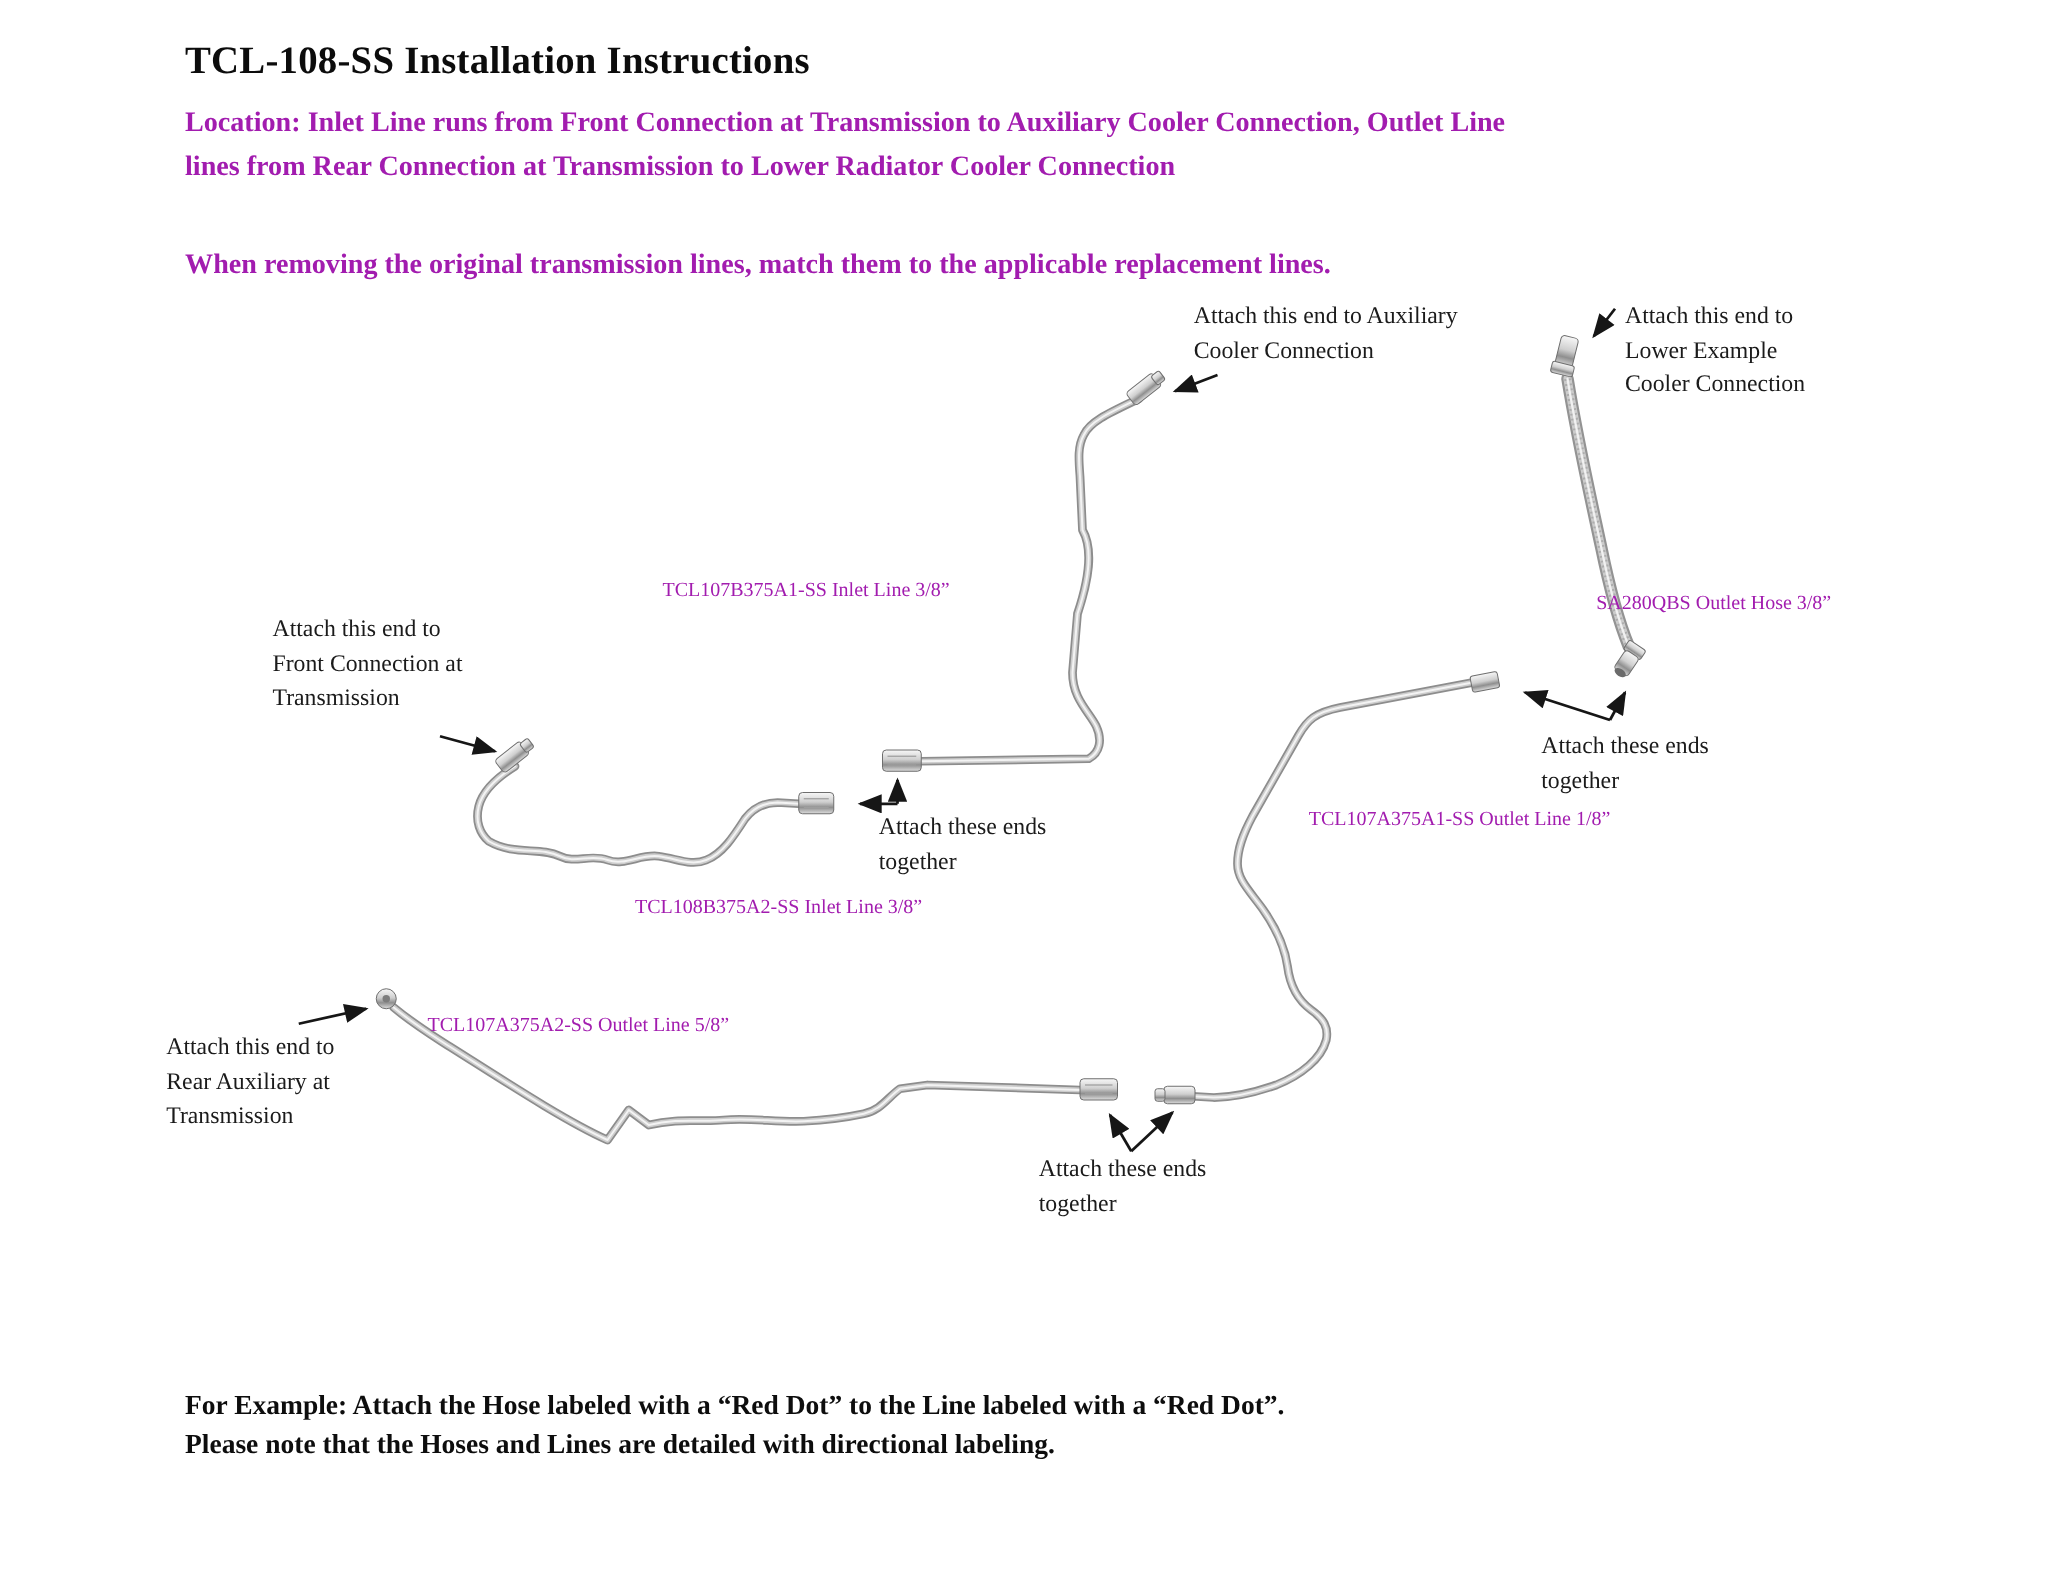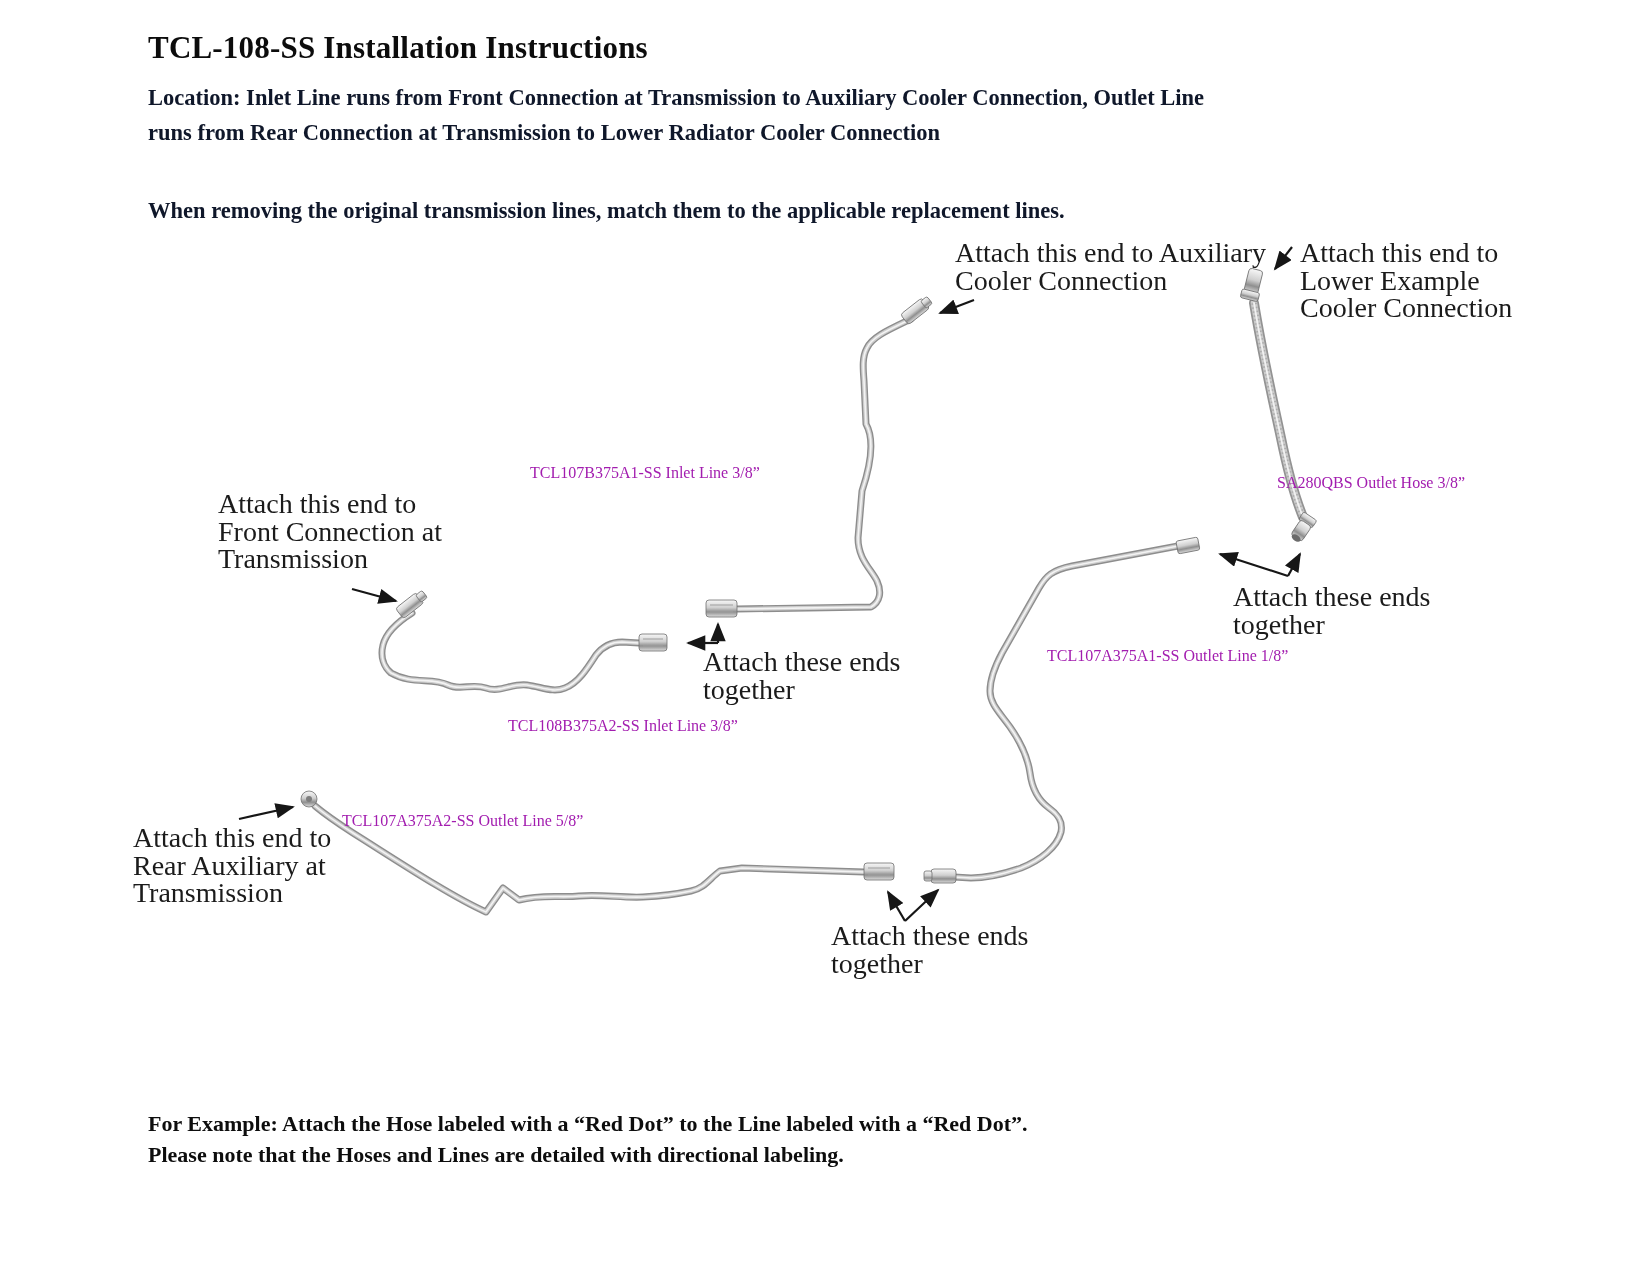--- a/index.html
+++ b/index.html
@@ -11,26 +11,26 @@
     color:#141414;
     overflow:hidden;
   }
   .doc-title{
     position:absolute;left:148px;top:30px;
     font-size:31px;font-weight:bold;margin:0;color:#0c0c0c;
     white-space:nowrap;letter-spacing:.2px;
   }
   .para{
     position:absolute;
-    font-size:22.5px;font-weight:bold;color:#0f172a;
+    font-size:22.5px;font-weight:bold;color:#a21caf;
     line-height:35px;white-space:nowrap;
   }
   .callout{
     position:absolute;
-    font-size:28px;line-height:27.5px;color:#1b1b1b;
+    font-size:19px;line-height:27.5px;color:#1b1b1b;
     white-space:nowrap;
   }
   .part-label{
     position:absolute;
     font-size:16px;color:#a21caf;white-space:nowrap;
   }
   .footer-note{
     position:absolute;left:148px;top:1108px;
     font-size:22px;font-weight:bold;color:#0d0d0d;
     line-height:31px;white-space:nowrap;
@@ -153,21 +153,21 @@
     <path class="arr" marker-end="url(#ah)" d="M1288,576 L1300,554"></path>
     <path class="arr" marker-end="url(#ah)" d="M239,819 L293,807"></path>
     <path class="arr" marker-end="url(#ah)" d="M905,921 L888,892"></path>
     <path class="arr" marker-end="url(#ah)" d="M905,921 L938,890"></path>
   </svg>
 
   <h1 class="doc-title">TCL-108-SS Installation Instructions</h1>
 
   <div class="para" style="left:148px;top:80px">
     <div>Location: Inlet Line runs from Front Connection at Transmission to Auxiliary Cooler Connection, Outlet Line</div>
-    <div>runs from Rear Connection at Transmission to Lower Radiator Cooler Connection</div>
+    <div>lines from Rear Connection at Transmission to Lower Radiator Cooler Connection</div>
   </div>
 
   <div class="para" style="left:148px;top:193px">When removing the original transmission lines, match them to the applicable replacement lines.</div>
 
   <div class="callout" style="left:955px;top:239px">
     <div>Attach this end to Auxiliary</div>
     <div>Cooler Connection</div>
   </div>
 
   <div class="callout" style="left:1300px;top:239px">

